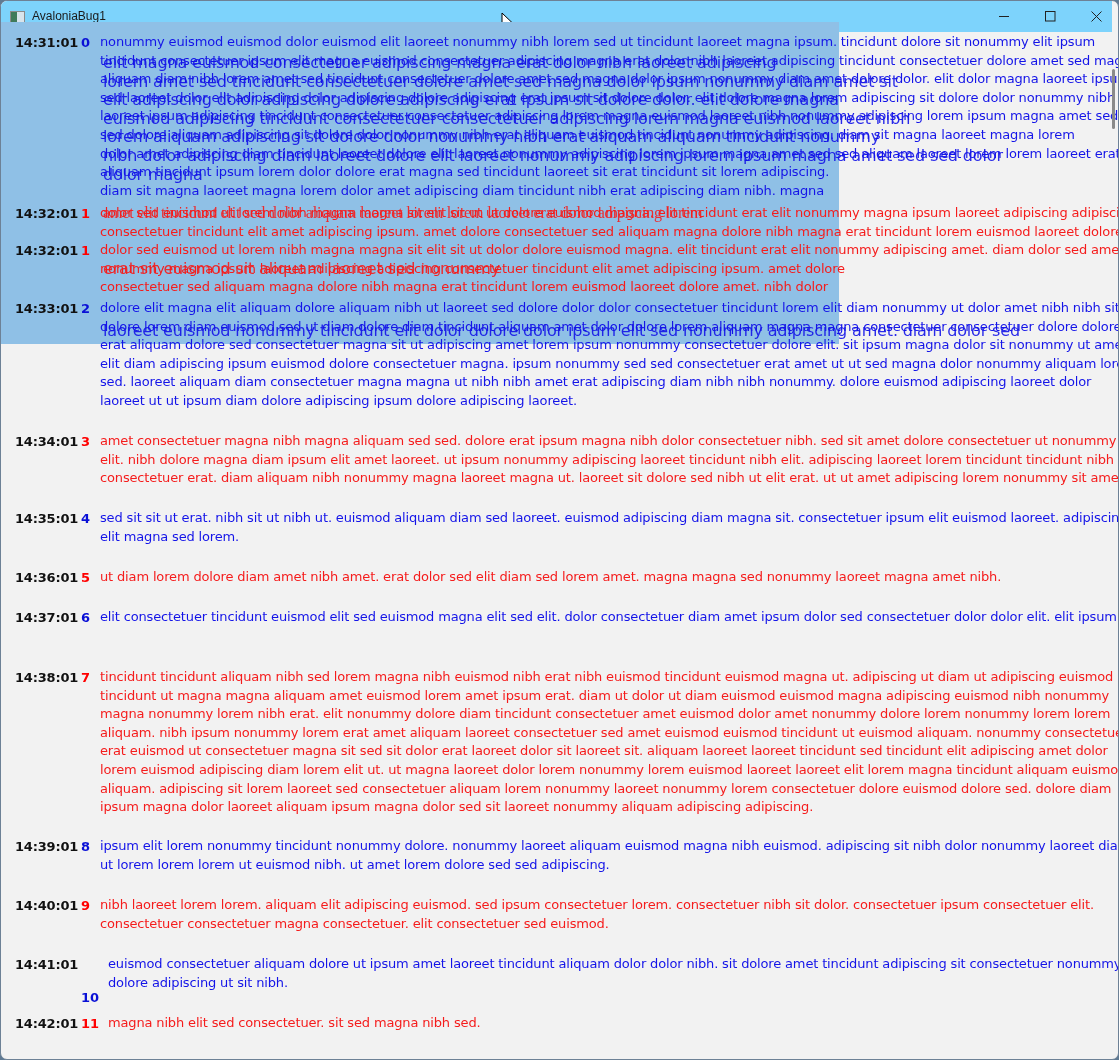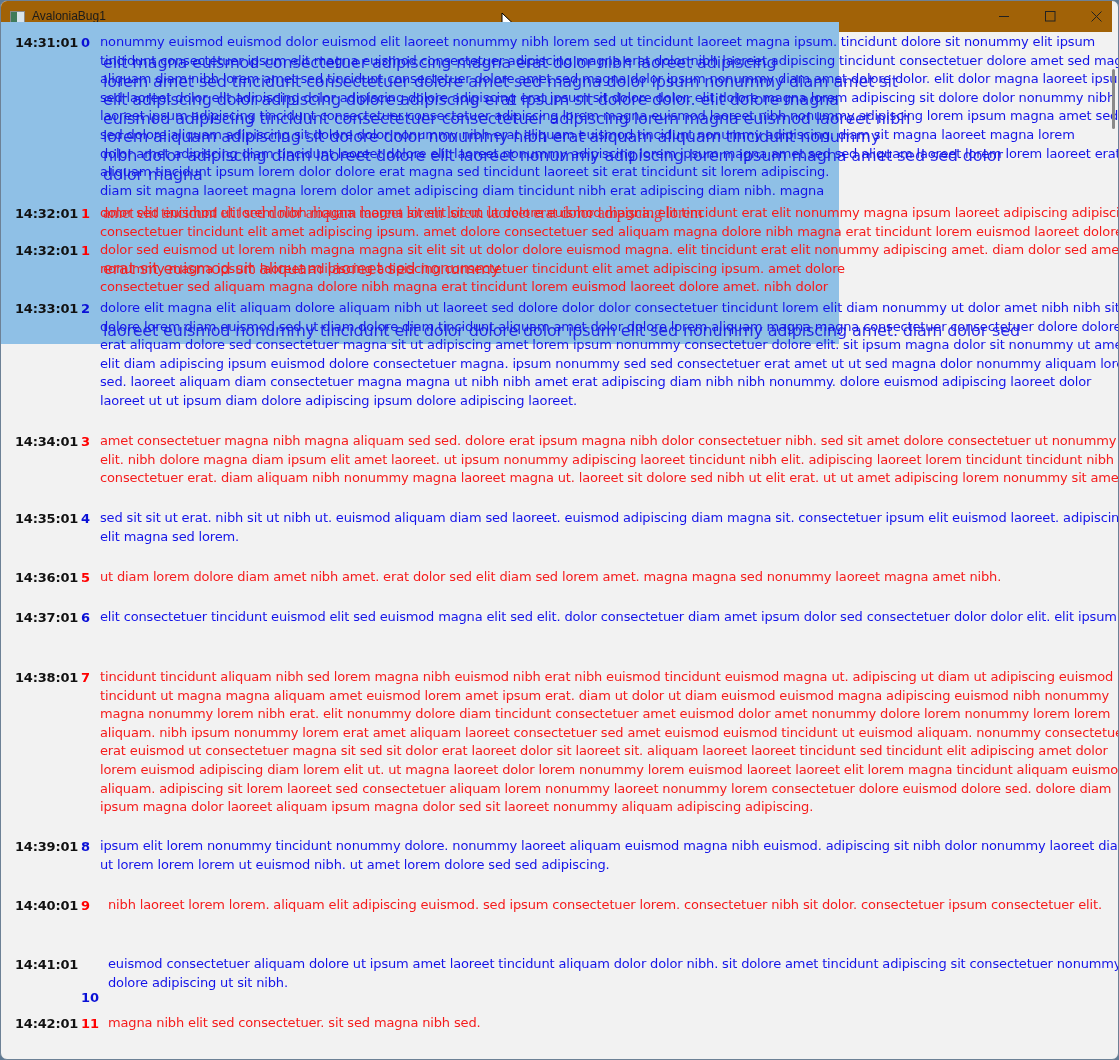--- a/index.html
+++ b/index.html
@@ -8,21 +8,21 @@
     background:#5f7a93;
     font-family:"DejaVu Sans", "Liberation Sans", sans-serif;
   }
   .window {
     position:absolute; left:0; top:0; width:1117px; height:1058px;
     background:#f2f2f2; border:1px solid #6d8196; border-radius:7px;
     overflow:hidden;
   }
   .titlebar {
     position:absolute; left:0; top:0; right:6px; height:31px;
-    background:#a16207; display:flex; align-items:center;
+    background:#7dd3fc; display:flex; align-items:center;
   }
   .app-icon {
     position:absolute; left:9px; top:10px; width:13px; height:10px;
     border:1px solid #8a8a8a; background:linear-gradient(90deg,#3f7a5a 0 45%,#d8e4ec 45% 100%);
   }
   .title-text {
     position:absolute; left:31px; top:8px; font-size:12px; color:#1b1b1b;
     font-family:"Liberation Sans", sans-serif;
   }
   .cap-btn {
@@ -209,22 +209,23 @@
           <span class="time">14:39:01</span>
           <span class="idx blue" style="left: 80px;">8</span>
           <div class="msg blue" style="left: 99px;">
             <div style="white-space: nowrap;">ipsum elit lorem nonummy tincidunt nonummy dolore. nonummy laoreet aliquam euismod magna nibh euismod. adipiscing sit nibh dolor nonummy laoreet diam.</div>
             <div style="white-space: nowrap;">ut lorem lorem lorem ut euismod nibh. ut amet lorem dolore sed sed adipiscing.</div>
           </div>
         </div>
         <div class="row" style="top: 874px;">
           <span class="time">14:40:01</span>
           <span class="idx red" style="left: 80px;">9</span>
-          <div class="msg red" style="left: 99px; margin-left: 8px;">
+          <div class="msg red" style="left: 99px;">
             <div style="white-space: nowrap;">nibh laoreet lorem lorem. aliquam elit adipiscing euismod. sed ipsum consectetuer lorem. consectetuer nibh sit dolor. consectetuer ipsum consectetuer elit.</div>
+            <div style="white-space: nowrap;">consectetuer consectetuer magna consectetuer. elit consectetuer sed euismod.</div>
           </div>
         </div>
         <div class="row" style="top: 933px;">
           <span class="time">14:41:01</span>
           <span class="idx blue" style="left: 80px; margin-top: 33px;">10</span>
           <div class="msg blue" style="left: 107px;">
             <div style="white-space: nowrap;">euismod consectetuer aliquam dolore ut ipsum amet laoreet tincidunt aliquam dolor dolor nibh. sit dolore amet tincidunt adipiscing sit consectetuer nonummy</div>
             <div style="white-space: nowrap;">dolore adipiscing ut sit nibh.</div>
           </div>
         </div>

